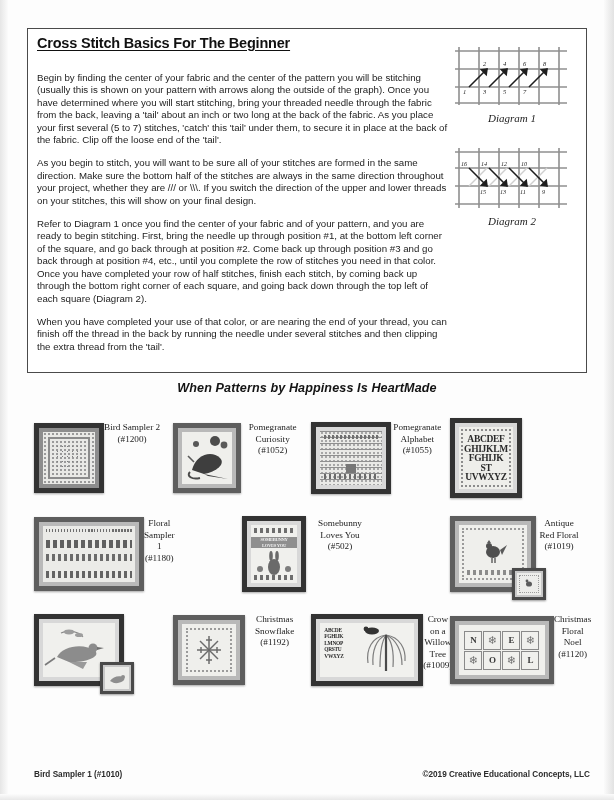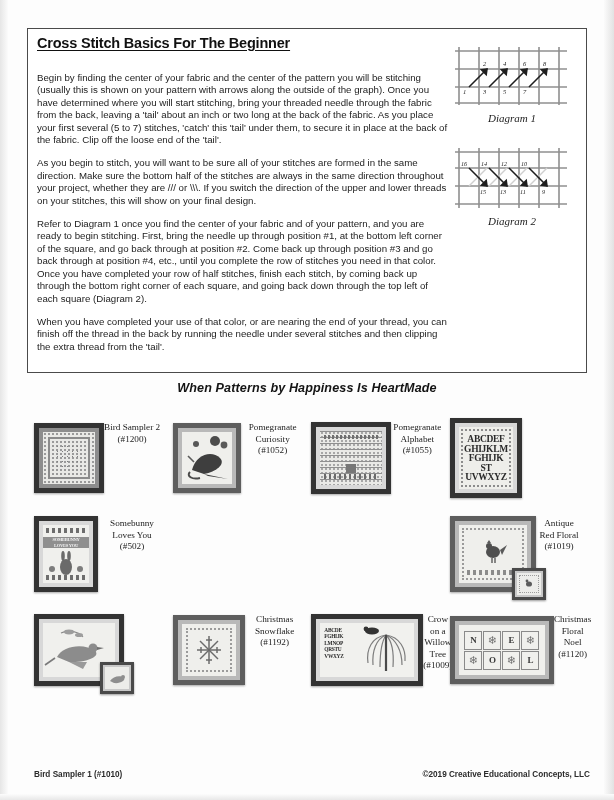--- a/index.html
+++ b/index.html
@@ -412,20 +412,38 @@
           </div>
         </div>
       </div>
     </div>
 
   </div>
 
   <div class="grid-row">
 
 
+    <div class="cell">
+      <div class="thumb-wrap">
+        <div class="frame mid">
+          <div class="mat pale">
+            <div class="art tex-rows" style="width:92px;height:56px;background:#ebebe8;">
+              <div style="position:absolute;left:3px;right:3px;top:3px;height:3px;background:repeating-linear-gradient(to right,#6e6e6e 0 1.5px,transparent 1.5px 3px);"></div>
+              <div style="position:absolute;left:3px;right:3px;top:14px;height:8px;background:repeating-linear-gradient(to right,#5f5f5f 0 4px,transparent 4px 7px);"></div>
+              <div style="position:absolute;left:3px;right:3px;top:28px;height:7px;background:repeating-linear-gradient(to right,#6b6b6b 0 3px,transparent 3px 6px);"></div>
+              <div style="position:absolute;left:3px;right:3px;bottom:4px;height:7px;background:repeating-linear-gradient(to right,#646464 0 3px,transparent 3px 6px);"></div>
+            </div>
+          </div>
+        </div>
+      </div>
+      <div class="caption">
+        <span>Floral Sampler 1</span>
+        <span class="code">(#1180)</span>
+      </div>
+    </div>
 
     <div class="cell">
       <div class="thumb-wrap">
         <div class="frame dark">
           <div class="mat white">
             <div class="art" style="width:46px;height:58px;background:#f0f0ed;">
               <div style="position:absolute;left:3px;right:3px;top:3px;height:5px;background:repeating-linear-gradient(to right,#6d6d6d 0 3px,transparent 3px 6px);"></div>
               <div class="alpha-text" style="position:absolute;left:0;right:0;top:12px;font-size:4.6px;line-height:5.6px;font-weight:bold;background:#8f8f8f;color:#f2f2f2;">
                 <div>SOMEBUNNY</div>
                 <div>LOVES YOU</div>

